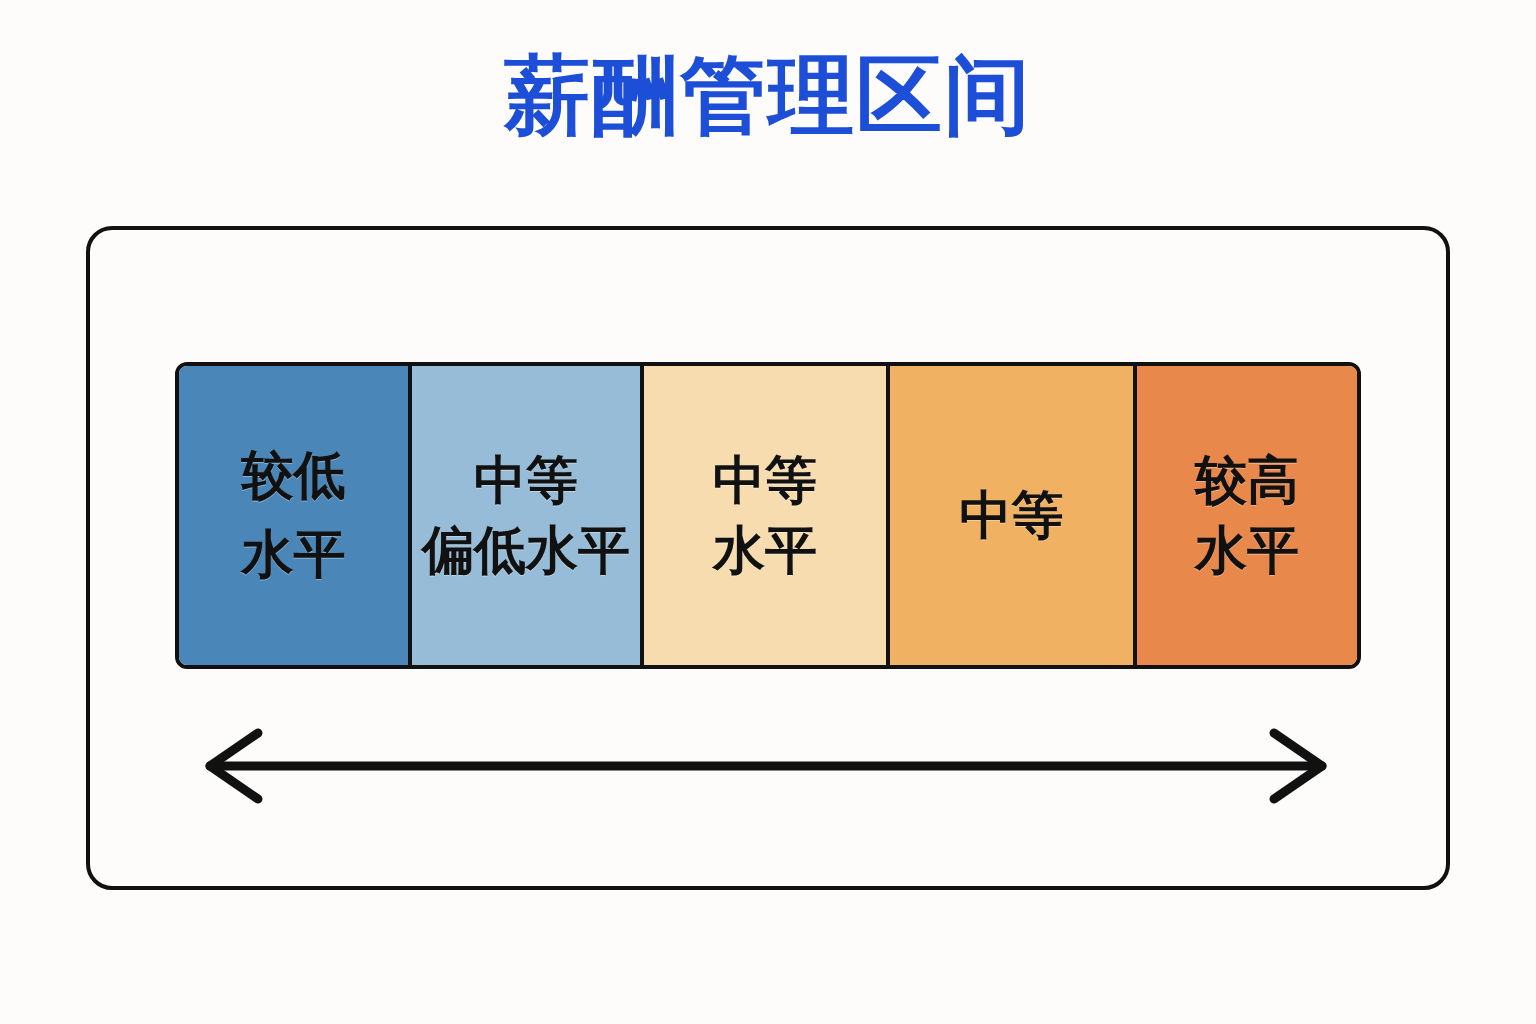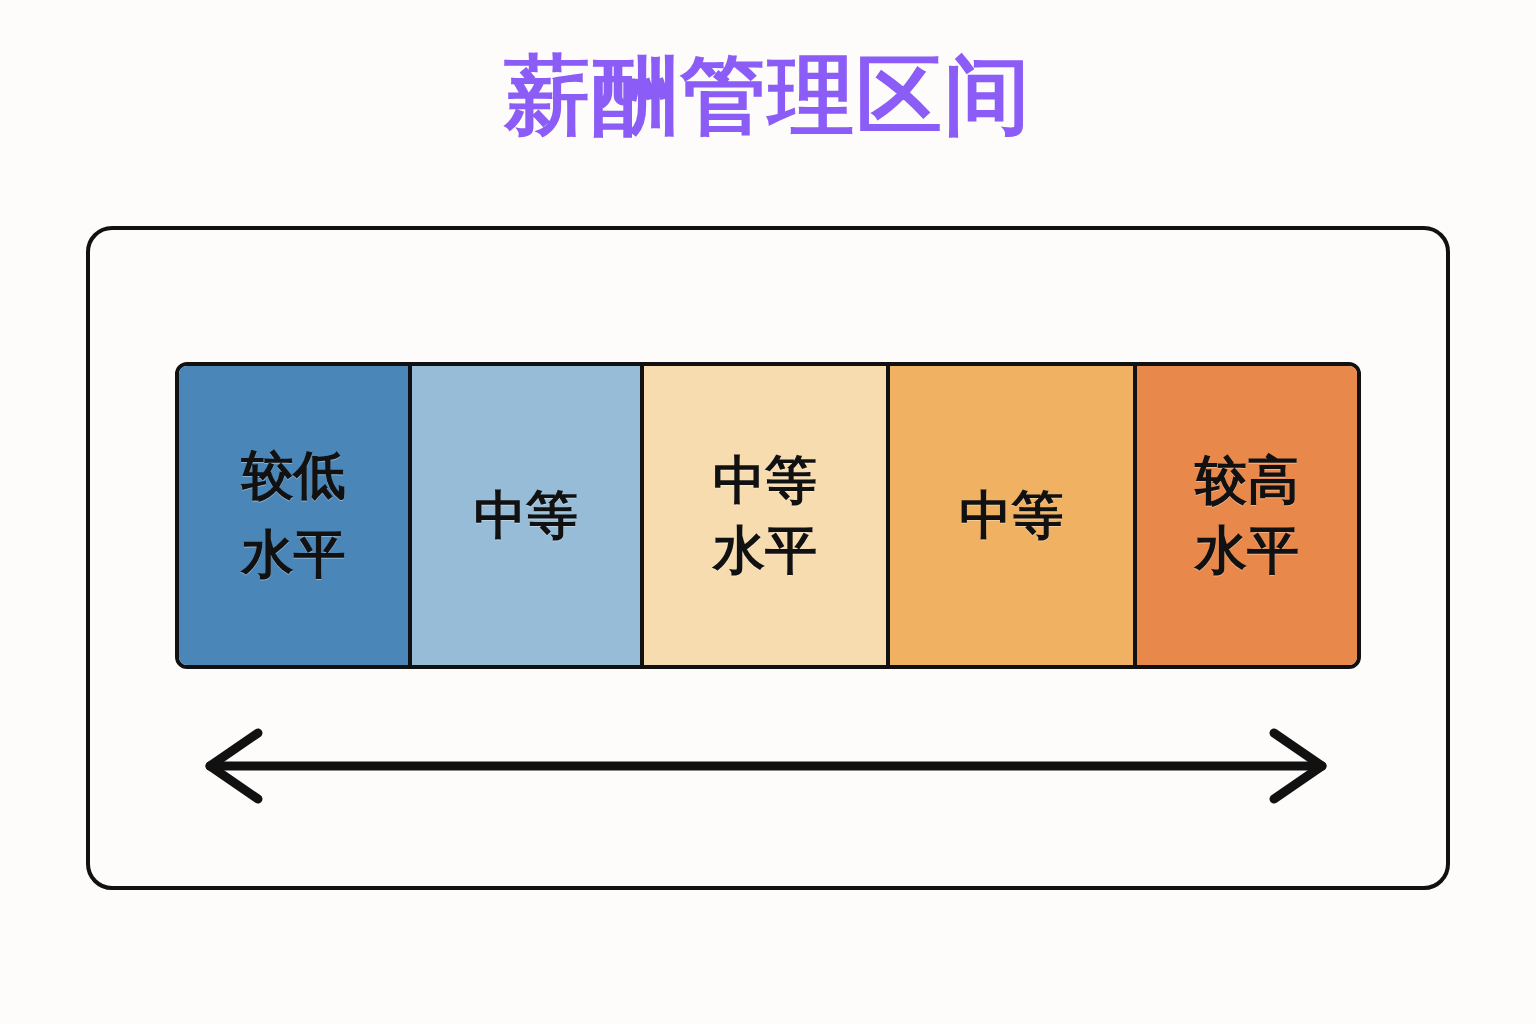--- a/index.html
+++ b/index.html
@@ -19,21 +19,21 @@
   
   .page-title {
     position: absolute;
     left: 0;
     top: 48px;
     width: 1536px;
     text-align: center;
     font-size: 86px;
     font-weight: 700;
     letter-spacing: 2px;
-    color: #8b5cf6;
+    color: #1d4ed8;
     line-height: 1.1;
     white-space: nowrap;
   }
 
   
   .card {
     position: absolute;
     left: 86px;
     top: 226px;
     width: 1364px;
@@ -108,20 +108,21 @@
 
 <div class="band">
 
   <div class="seg seg-1" style="background: rgb(74, 134, 184);">
     <span class="seg-label">较低</span>
     <span class="seg-label">水平</span>
   </div>
 
   <div class="seg seg-2" style="background: rgb(151, 188, 216);">
     <span class="seg-label">中等</span>
+    <span class="seg-label">偏低水平</span>
   </div>
 
   <div class="seg seg-3" style="background: rgb(247, 220, 176);">
     <span class="seg-label">中等</span>
     <span class="seg-label">水平</span>
   </div>
 
   <div class="seg seg-4" style="background: rgb(240, 177, 99);">
     <span class="seg-label">中等</span>
   </div>

